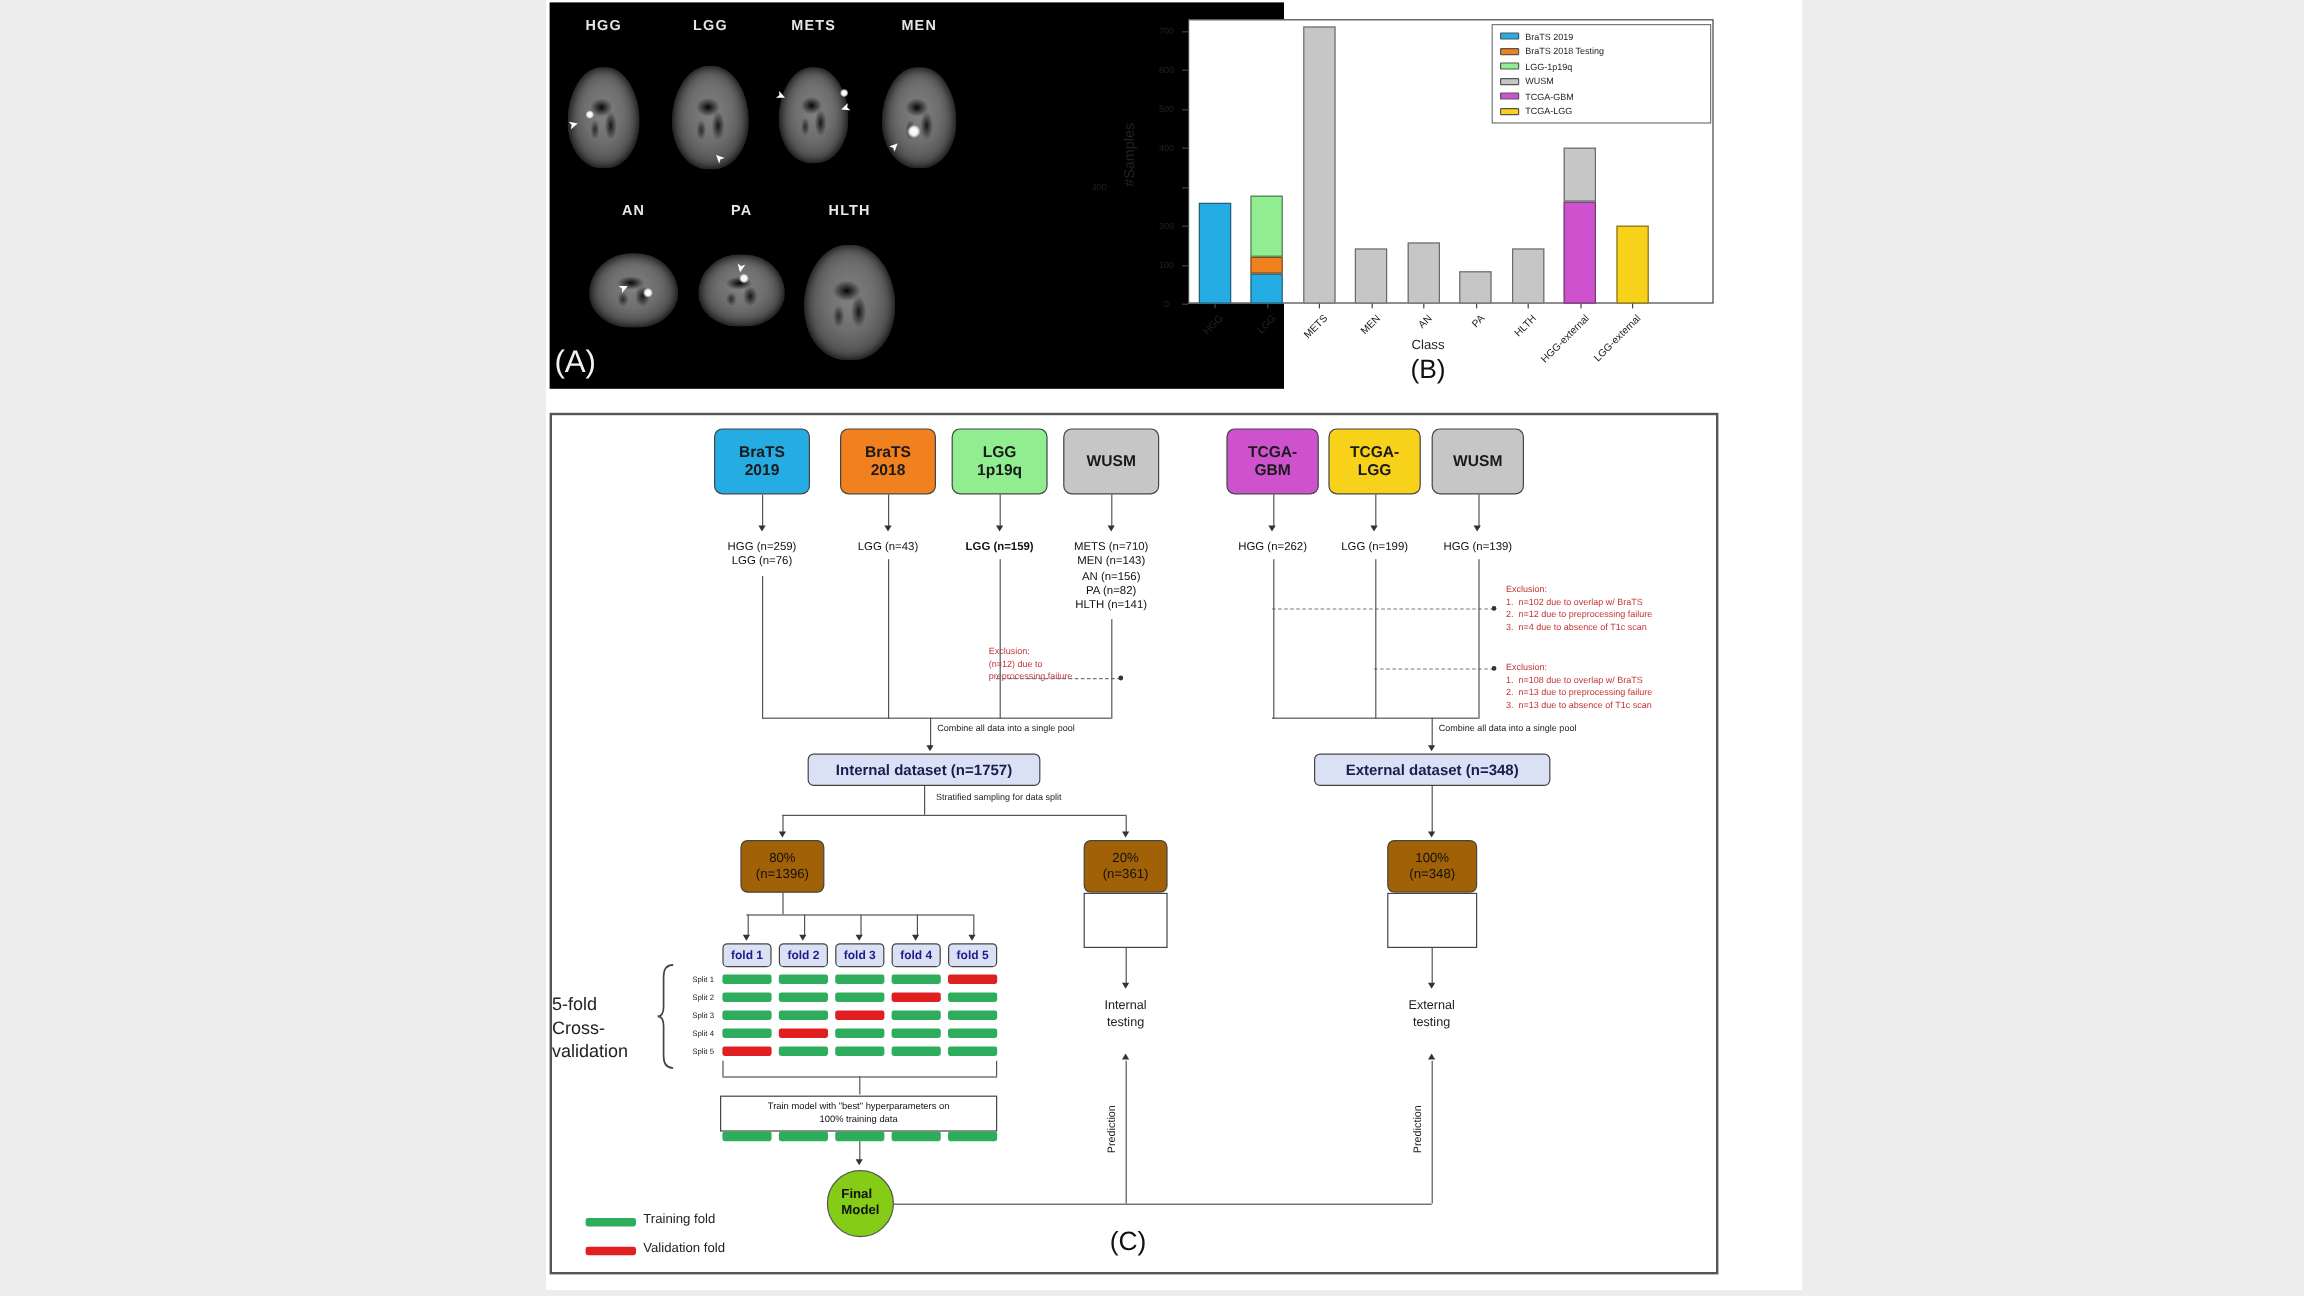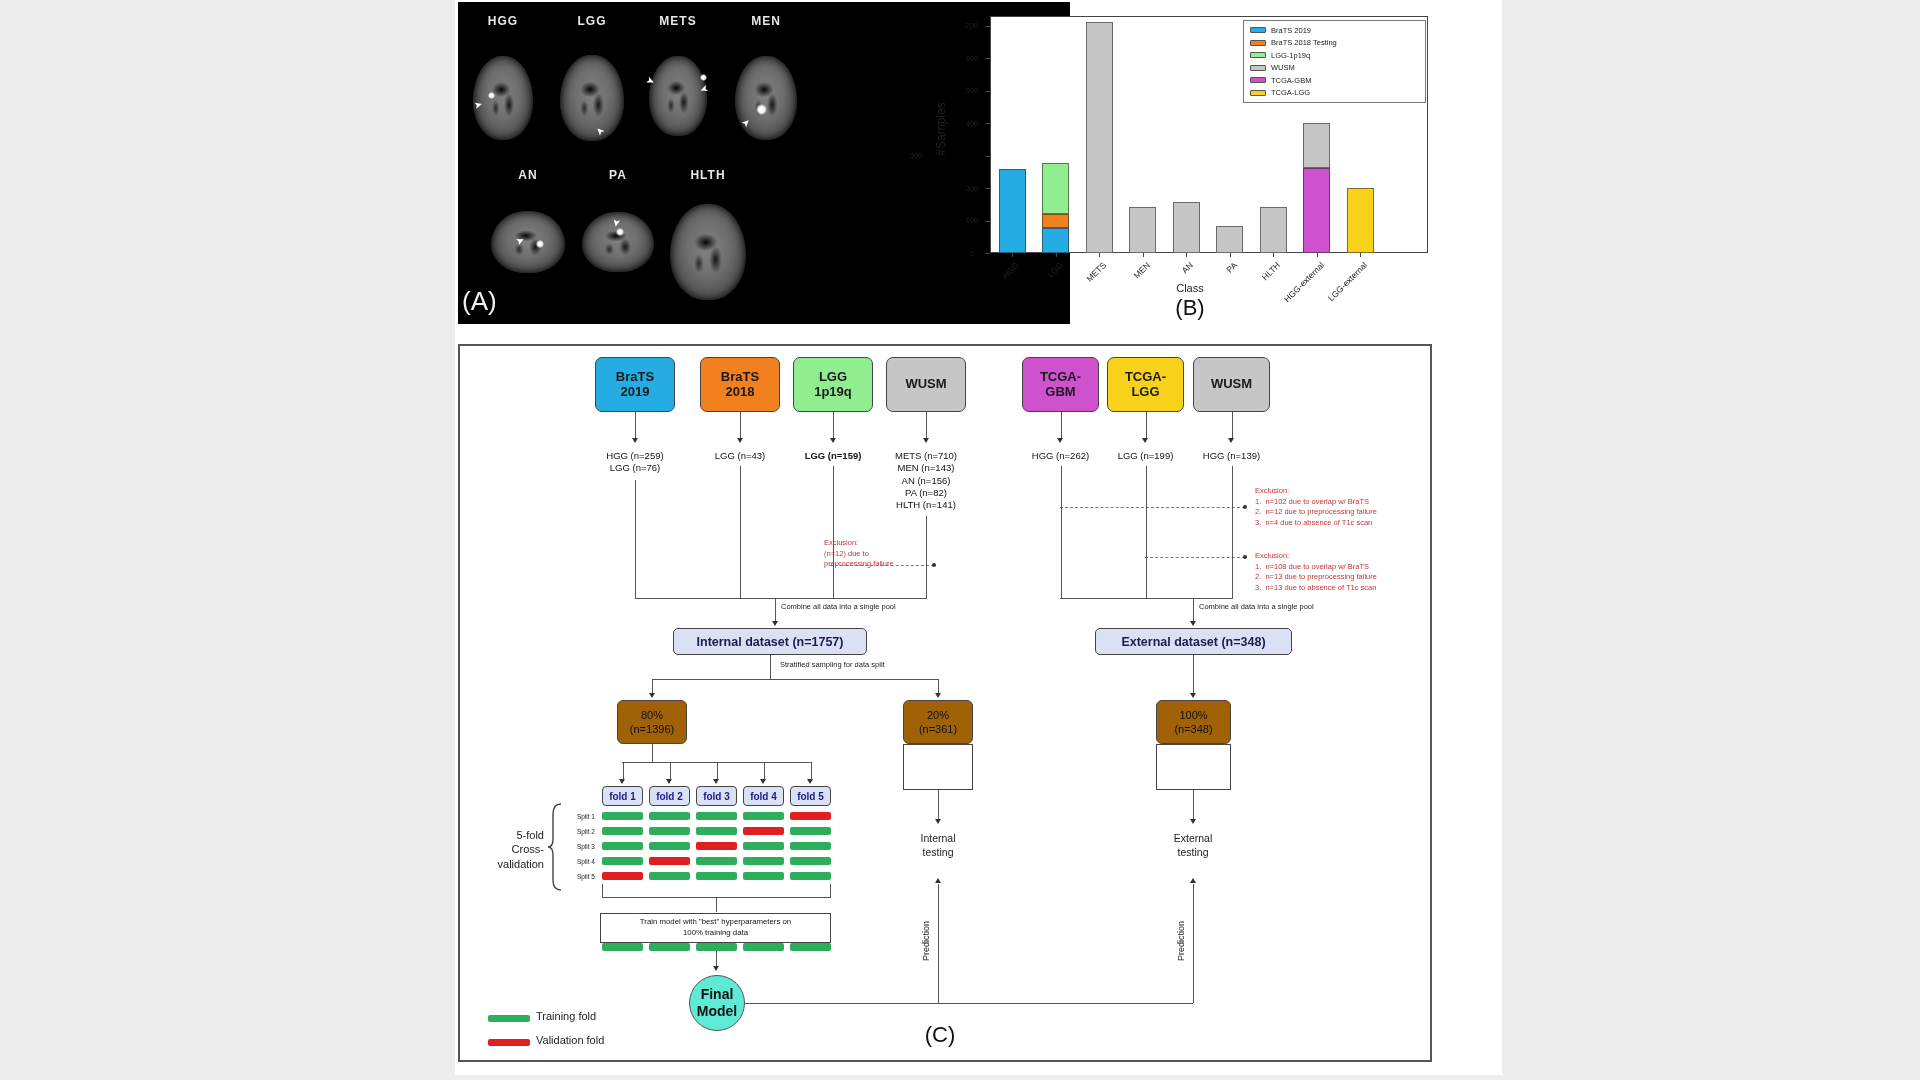--- a/index.html
+++ b/index.html
@@ -43,25 +43,25 @@
   .srcbox{position:absolute;border:1.6px solid #444;border-radius:7px;display:flex;align-items:center;justify-content:center;text-align:center;font-weight:bold;font-size:13px;line-height:1.15;color:#1a1a1a;white-space:pre-line}
   .sublab{position:absolute;font-size:9.5px;line-height:1.3;text-align:center;color:#111;white-space:pre-line}
   .dsbox{position:absolute;background:#dbe1f5;border:1.6px solid #444;border-radius:5px;display:flex;align-items:center;justify-content:center;font-size:12.5px;font-weight:bold;color:#1c1c4f}
   .pctbox{position:absolute;background:#a16207;border:1.6px solid #444;border-radius:6px;display:flex;align-items:center;justify-content:center;text-align:center;font-size:11px;line-height:1.3;color:#111;white-space:pre-line}
   .openrect{position:absolute;background:#fff;border:1.3px solid #444}
   .smalltext{position:absolute;font-size:7.5px;color:#222;white-space:nowrap}
   .redtext{position:absolute;font-size:7.5px;line-height:1.4;color:#c33536;white-space:pre-wrap}
   .foldbox{position:absolute;background:#dbe1f5;border:1.4px solid #444;border-radius:4px;display:flex;align-items:center;justify-content:center;font-size:10px;font-weight:bold;color:#1b1b8a}
   .cvbar{position:absolute;border-radius:2px}
   .splitlab{position:absolute;font-size:6.5px;color:#222;text-align:right;width:37px}
-  .cvlabel{position:absolute;font-size:11px;line-height:1.3;color:#222;text-align:right;white-space:pre-line}
+  .cvlabel{position:absolute;font-size:15px;line-height:1.3;color:#222;text-align:left;white-space:pre-line}
   .testtext{position:absolute;font-size:10.5px;line-height:1.3;color:#222;text-align:center;white-space:pre-line;transform:translateX(-50%)}
   .predtext{position:absolute;width:60px;text-align:center;font-size:9px;color:#222;transform:rotate(-90deg)}
   .trainbox{position:absolute;background:#fff;border:1.3px solid #444;font-size:7.8px;line-height:1.4;display:flex;align-items:center;justify-content:center;text-align:center;white-space:pre-line;color:#111}
-  .circle{position:absolute;width:56px;height:56px;border-radius:50%;background:#5eead4;border:1.5px solid #555;display:flex;align-items:center;justify-content:center;text-align:center;font-size:14px;font-weight:bold;line-height:1.25;white-space:pre-line;color:#111}
+  .circle{position:absolute;width:56px;height:56px;border-radius:50%;background:#84cc16;border:1.5px solid #555;display:flex;align-items:center;justify-content:center;text-align:left;font-size:11px;font-weight:bold;line-height:1.25;white-space:pre-line;color:#111}
   .cleglab{position:absolute;font-size:11px;color:#222}
   .clegsw{position:absolute;height:7px;width:42px;border-radius:2px}
 </style>
 </head>
 <body>
 
 <div id="root">
   <div id="content"></div>
 
   <div id="panelA"></div>

